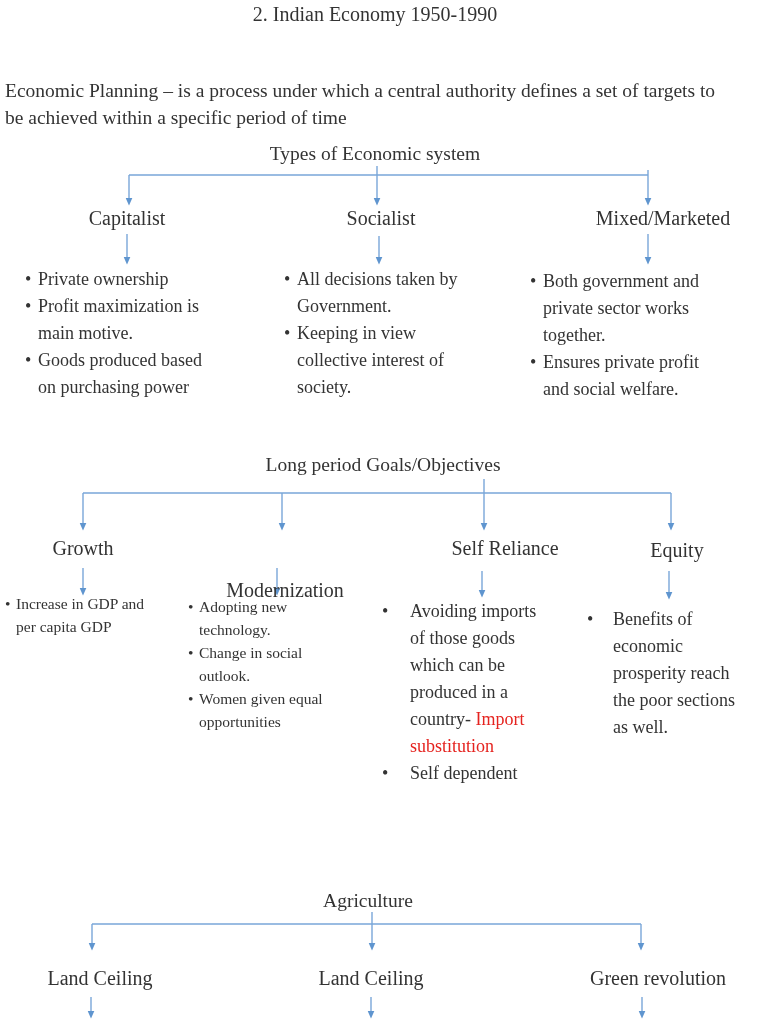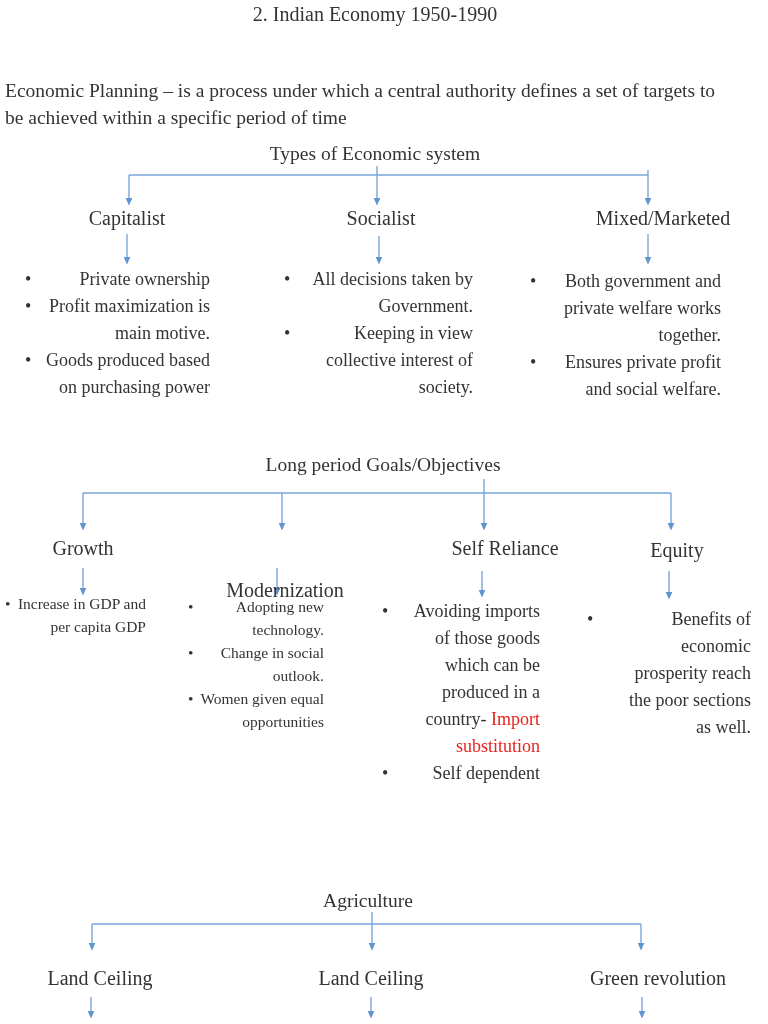--- a/index.html
+++ b/index.html
@@ -7,21 +7,21 @@
     position:relative; width:768px; height:1024px; background:#ffffff;
     font-family:"Liberation Serif","DejaVu Serif",serif; color:#333333;
     overflow:hidden;
   }
   .abs { position:absolute; }
   .ctr { transform:translateX(-50%); white-space:nowrap; }
   .title { font-size:20px; }
   .h { font-size:19.5px; }
   .lbl { font-size:20px; }
   .intro { font-size:19.5px; line-height:27px; width:724px; }
-  .col { position:absolute;text-align:right; }
+  .col { position:absolute; }
   .bT { font-size:18px; line-height:27px; }
   .bS { font-size:15.5px; line-height:23px; }
   .bi { position:relative; padding-left:13px; }
   .bi::before { content:"\2022"; position:absolute; left:0; }
   .sr .bi { padding-left:28px; }
   .eq .bi { padding-left:26px; }
   .red { color:#e5231f; }
   svg.connectors { position:absolute; left:0; top:0; }
   .w175 { max-width:175px; }
 </style>
@@ -83,21 +83,21 @@
     <div class="bi">Profit maximization is main motive.</div>
     <div class="bi w175">Goods produced based on purchasing power</div>
   </div>
 
   <div class="col bT" style="left:284px; top:266px; width:189px;">
     <div class="bi">All decisions taken by Government.</div>
     <div class="bi">Keeping in view collective interest of society.</div>
   </div>
 
   <div class="col bT" style="left:530px; top:268px; width:191px;">
-    <div class="bi">Both government and private welfare works together.</div>
+    <div class="bi">Both government and private sector works together.</div>
     <div class="bi">Ensures private profit and social welfare.</div>
   </div>
 
   <div class="abs ctr h" style="left:383px; top:454px;">Long period Goals/Objectives</div>
 
   <span class="abs ctr lbl" style="left:83px; top:537px;">Growth</span>
   <span class="abs ctr lbl" style="left:285px; top:537px;margin-top:42px;">Modernization</span>
   <span class="abs ctr lbl" style="left:491px; top:537px;margin-left:14px;">Self Reliance</span>
   <span class="abs ctr lbl" style="left:677px; top:539px;">Equity</span>
 

